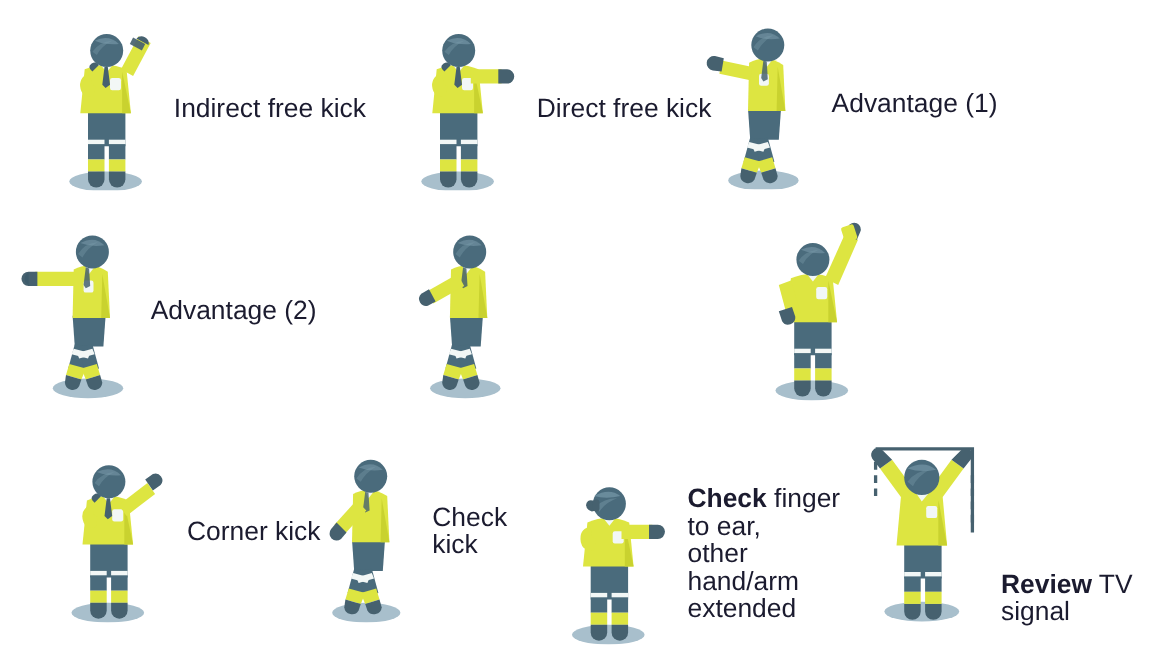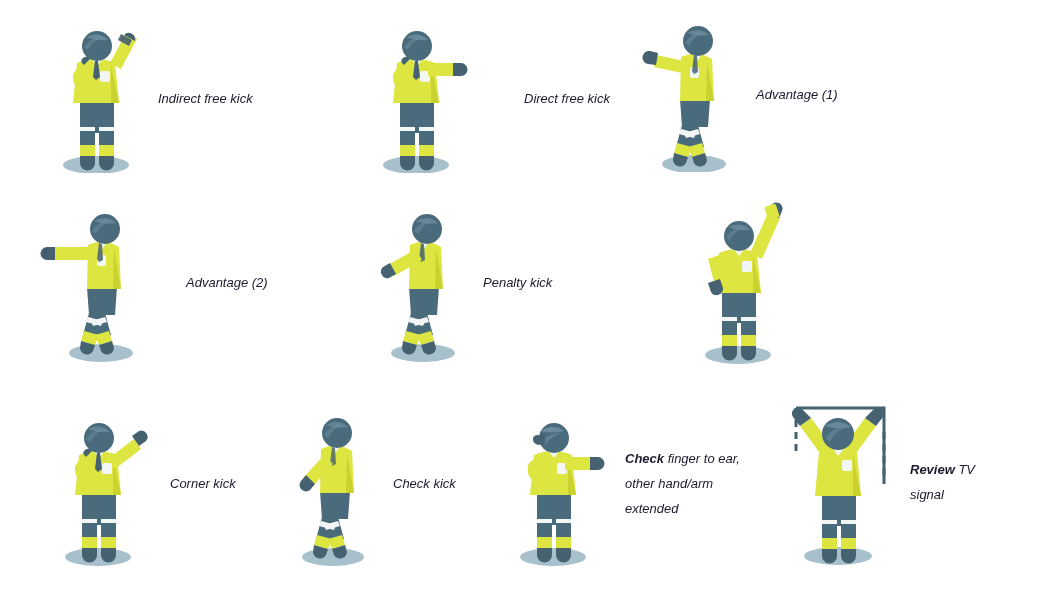--- a/index.html
+++ b/index.html
@@ -22,26 +22,25 @@
     position: absolute;
     display: flex;
     align-items: center;
   }
   .fig {
     display: block;
     flex: 0 0 auto;
   }
   .caption {
     font-family: "Liberation Sans", sans-serif;
-    font-size: 13px;
+    font-size: 24px;
     line-height: 25px;
     color: #1b1b2f;
     white-space: pre-line;
     margin-left: 10px;
-    font-style: italic;
   }
   .caption .lead {
     font-weight: bold;
   }
   .cap-wrap {
     display: flex;
     flex-direction: column;
     justify-content: center;
   }
 </style>
@@ -80,21 +79,21 @@
 
       <circle cx="49" cy="23" r="15" fill="#4a6b7c"></circle>
       <path d="M38 14 q13 -6 22 3 q-12 1 -22 -3 z" fill="#7fa0b0" opacity="0.55"></path>
       <path d="M36 24 q6 -9 18 -10 q-10 5 -14 13 z" fill="#7fa0b0" opacity="0.35"></path>
     </svg>
     <div class="cap-wrap">
       <div class="caption">Indirect free kick</div>
     </div>
   </div>
 
-  <div class="cell" style="left:368px; top:18px; width:330px; height:160px;gap:36px;">
+  <div class="cell" style="left:368px; top:18px; width:330px; height:160px;">
     <svg class="fig" width="110" height="150" viewBox="0 0 110 150">
       <ellipse cx="48" cy="142" rx="33" ry="9" fill="#a8bfcc"></ellipse>
       <path d="M32 78 h34 v32 h-34 z" fill="#4a6b7c"></path>
       <rect x="32" y="108" width="15" height="14" fill="#4a6b7c"></rect>
       <rect x="51" y="108" width="15" height="14" fill="#4a6b7c"></rect>
       <rect x="32" y="104" width="15" height="4" fill="#f2f7f6"></rect>
       <rect x="51" y="104" width="15" height="4" fill="#f2f7f6"></rect>
       <rect x="32" y="122" width="15" height="11" fill="#dde541"></rect>
       <rect x="51" y="122" width="15" height="11" fill="#dde541"></rect>
       <path d="M32 133 h15 v7 a7 7 0 0 1 -15 0 z" fill="#46616f"></path>
@@ -145,21 +144,21 @@
 
       <circle cx="62" cy="24" r="15" fill="#4a6b7c"></circle>
       <path d="M51 16 q13 -7 22 2 q-12 2 -22 -2 z" fill="#7fa0b0" opacity="0.5"></path>
       <path d="M49 26 q6 -10 18 -11 q-10 6 -14 14 z" fill="#7fa0b0" opacity="0.35"></path>
     </svg>
     <div class="cap-wrap">
       <div class="caption">Advantage (1)</div>
     </div>
   </div>
 
-  <div class="cell" style="left:33px; top:200px; width:330px; height:165px;gap:28px;">
+  <div class="cell" style="left:12px; top:200px; width:330px; height:165px;">
     <svg class="fig" width="115" height="160" viewBox="0 0 115 160">
       <ellipse cx="68" cy="150" rx="32" ry="9" fill="#a8bfcc"></ellipse>
       <path d="M54 84 h30 l-2 28 h-26 z" fill="#4a6b7c"></path>
       <path d="M56 110 l-6 22 l14 4 l6 -24 z" fill="#4a6b7c"></path>
       <path d="M72 110 l6 22 l-13 4 l-5 -24 z" fill="#4a6b7c"></path>
       <path d="M55 114 l-2 5 l15 4 l2 -5 z" fill="#f2f7f6"></path>
       <path d="M72 114 l2 5 l-14 4 l-2 -5 z" fill="#f2f7f6"></path>
       <path d="M51 128 l-3 10 l14 4 l4 -10 z" fill="#dde541"></path>
       <path d="M76 128 l3 10 l-13 4 l-4 -10 z" fill="#dde541"></path>
       <path d="M48 138 l14 4 l-2 6 a7 7 0 0 1 -13 -3 z" fill="#46616f"></path>
@@ -200,23 +199,20 @@
       <path d="M51 36 l5 10 l7 -9 z" fill="#f2f7f6"></path>
       <path d="M53 40 l3 1 l1 16 l-4 2 l-2 -3 z" fill="#46616f" opacity="0.85"></path>
 
       <path d="M48 46 l-28 16 l6 11 l28 -16 z" fill="#dde541"></path>
       <path d="M22 60 l-7 4 a6.5 6.5 0 0 0 6 11 l7 -4 z" fill="#46616f"></path>
 
       <circle cx="59" cy="26" r="15" fill="#4a6b7c"></circle>
       <path d="M48 18 q13 -7 22 2 q-12 2 -22 -2 z" fill="#7fa0b0" opacity="0.5"></path>
       <path d="M46 28 q6 -10 18 -11 q-10 6 -14 14 z" fill="#7fa0b0" opacity="0.35"></path>
     </svg>
-    <div class="cap-wrap">
-      <div class="caption">Penalty kick</div>
-    </div>
   </div>
 
   <div class="cell" style="left:690px; top:196px; width:330px; height:170px;">
     <svg class="fig" width="105" height="165" viewBox="0 0 105 165">
       <ellipse cx="48" cy="156" rx="33" ry="9" fill="#a8bfcc"></ellipse>
       <path d="M32 92 h34 v32 h-34 z" fill="#4a6b7c"></path>
       <rect x="32" y="122" width="15" height="14" fill="#4a6b7c"></rect>
       <rect x="51" y="122" width="15" height="14" fill="#4a6b7c"></rect>
       <rect x="32" y="118" width="15" height="4" fill="#f2f7f6"></rect>
       <rect x="51" y="118" width="15" height="4" fill="#f2f7f6"></rect>
@@ -297,21 +293,21 @@
 
       <circle cx="49" cy="32" r="15" fill="#4a6b7c"></circle>
       <path d="M38 24 q13 -7 22 2 q-12 2 -22 -2 z" fill="#7fa0b0" opacity="0.5"></path>
       <path d="M36 34 q6 -10 18 -11 q-10 6 -14 14 z" fill="#7fa0b0" opacity="0.35"></path>
     </svg>
     <div class="cap-wrap">
       <div class="caption">Check kick</div>
     </div>
   </div>
 
-  <div class="cell" style="left:505px; top:398px; width:280px; height:170px;">
+  <div class="cell" style="left:505px; top:418px; width:280px; height:170px;">
     <svg class="fig" width="110" height="165" viewBox="0 0 110 165">
       <ellipse cx="48" cy="156" rx="33" ry="9" fill="#a8bfcc"></ellipse>
       <path d="M32 92 h34 v32 h-34 z" fill="#4a6b7c"></path>
       <rect x="32" y="122" width="15" height="14" fill="#4a6b7c"></rect>
       <rect x="51" y="122" width="15" height="14" fill="#4a6b7c"></rect>
       <rect x="32" y="118" width="15" height="4" fill="#f2f7f6"></rect>
       <rect x="51" y="118" width="15" height="4" fill="#f2f7f6"></rect>
       <rect x="32" y="136" width="15" height="11" fill="#dde541"></rect>
       <rect x="51" y="136" width="15" height="11" fill="#dde541"></rect>
       <path d="M32 147 h15 v7 a7 7 0 0 1 -15 0 z" fill="#46616f"></path>
@@ -332,21 +328,21 @@
       <path d="M36 40 q8 -8 20 -8 q-11 4 -16 12 z" fill="#7fa0b0" opacity="0.4"></path>
       <rect x="34" y="33" width="6" height="11" rx="3" fill="#46616f"></rect>
     </svg>
     <div class="cap-wrap">
       <div class="caption"><span class="lead">Check</span><span> finger to ear,
 other hand/arm
 extended</span></div>
     </div>
   </div>
 
-  <div class="cell" style="left:780px; top:394px; width:260px; height:175px;">
+  <div class="cell" style="left:780px; top:394px; width:260px; height:175px;align-items:flex-end;">
     <svg class="fig" width="120" height="175" viewBox="0 0 120 175">
       <ellipse cx="58" cy="162" rx="34" ry="9" fill="#a8bfcc"></ellipse>
 
       <g>
         <path d="M16 14 h88 v72" fill="none" stroke="#46616f" stroke-width="3" stroke-dasharray="1000 0"></path>
         <path d="M16 14 v48" fill="none" stroke="#46616f" stroke-width="3" stroke-dasharray="7 5"></path>
         <path d="M104 38 v52" fill="none" stroke="#46616f" stroke-width="3" stroke-dasharray="7 5"></path>
       </g>
 
       <path d="M42 100 h34 v32 h-34 z" fill="#4a6b7c"></path>

